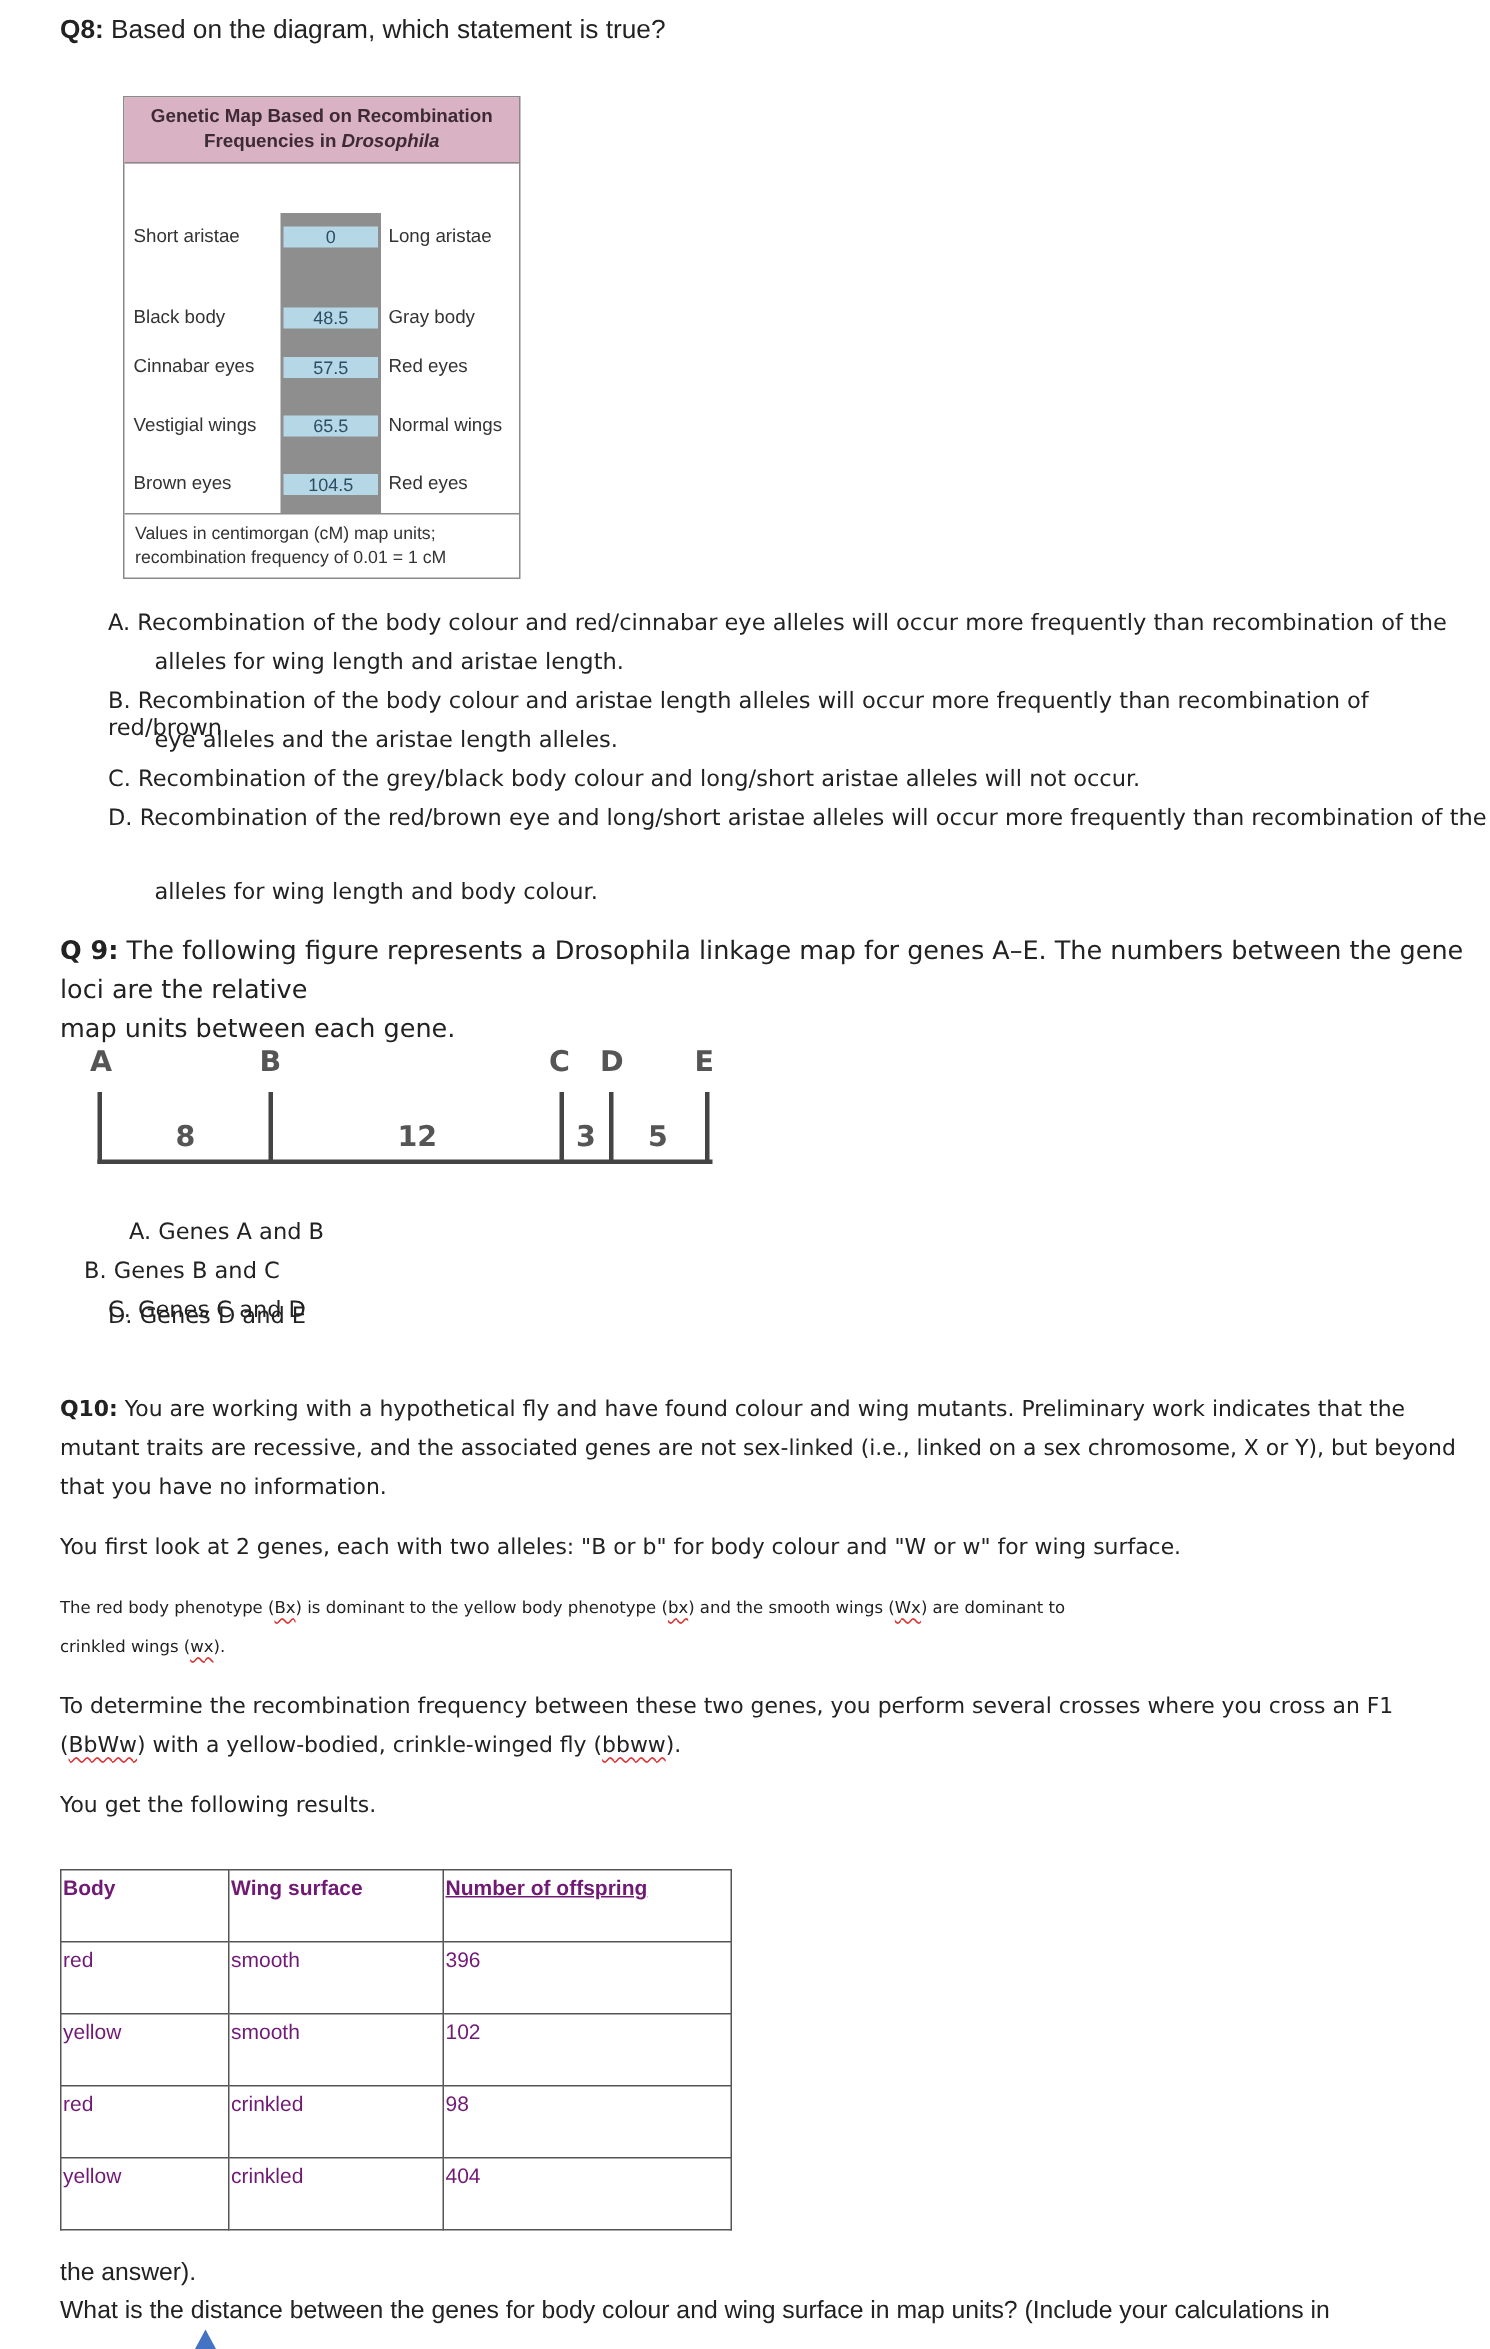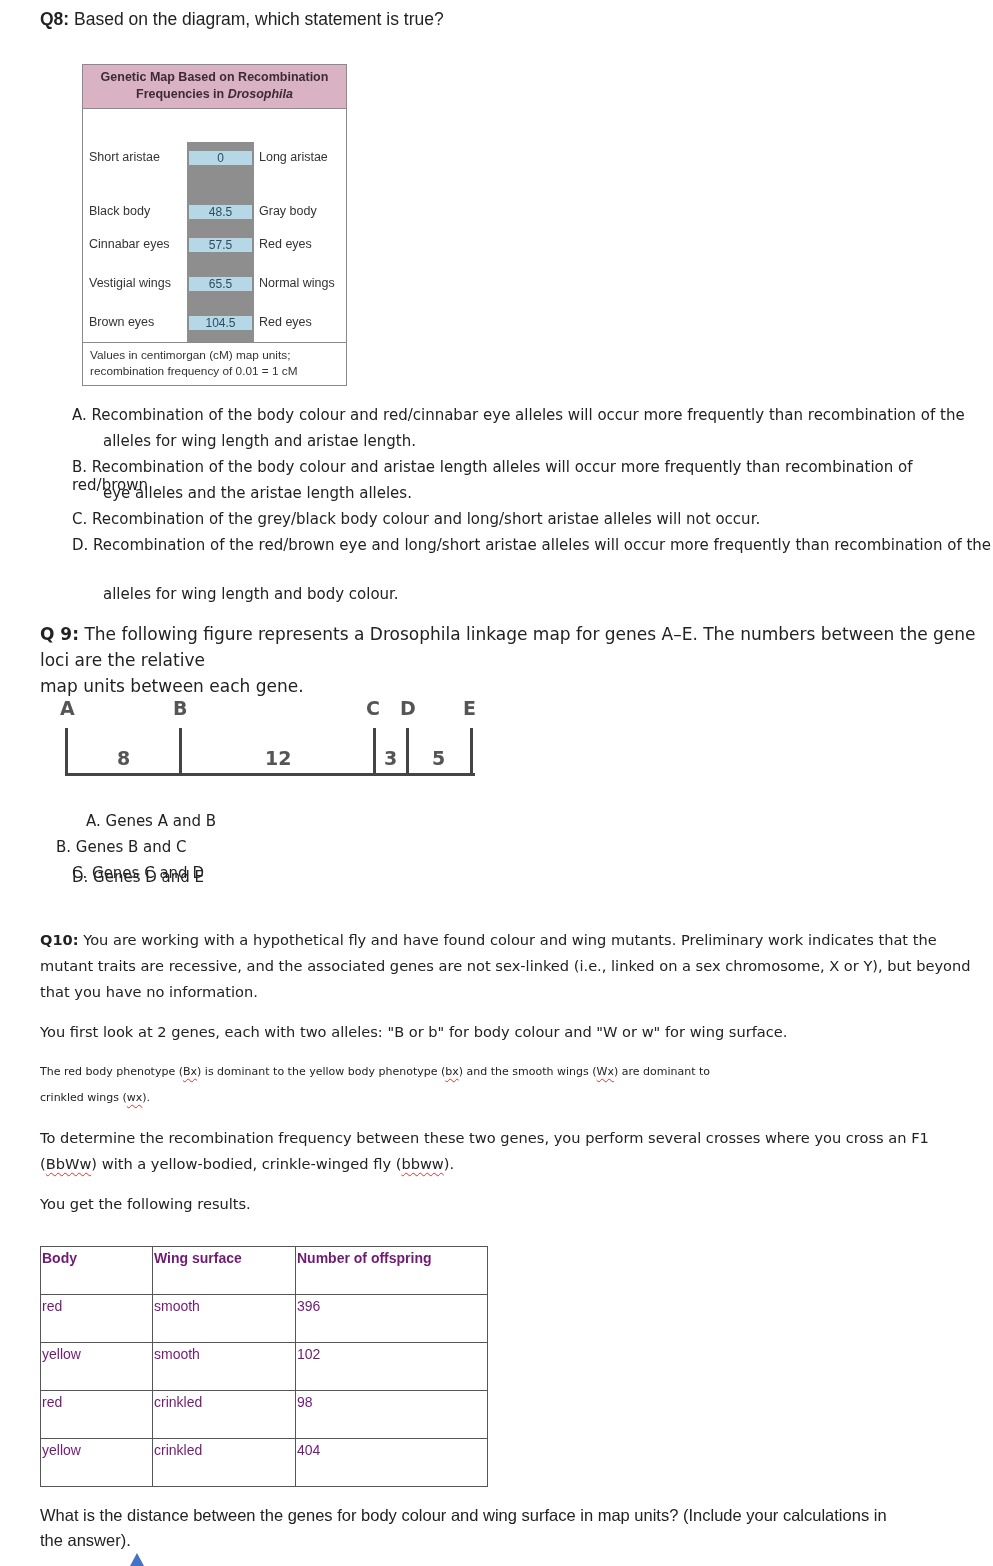--- a/index.html
+++ b/index.html
@@ -36,21 +36,21 @@
     .lmap .num { position: absolute; top: 52px; font-size: 19px; font-weight: bold; color: #555; font-family: "DejaVu Sans", sans-serif; }
     .lmap .tick { position: absolute; top: 33px; width: 3px; height: 48px; background: #444; }
     .lmap .base { position: absolute; left: 5px; top: 78px; width: 410px; height: 3px; background: #444; }
 
     
     .tbl { left: 40px; top: 1246px; border-collapse: collapse; font-size: 14px; color: #701a75; }
     .tbl td, .tbl th { border: 1.5px solid #555; vertical-align: top; text-align: left; padding: 3px 0 0 1px; height: 44px; }
     .tbl th { font-weight: bold; }
     .tbl .c1 { width: 110px; }
     .tbl .c2 { width: 141px; }
-    .tbl .c3 { width: 190px; }
+    .tbl .c3 { width: 190px; text-decoration: underline; }
 
     .final-q { left: 40px; top: 1503px; font-size: 16.5px; line-height: 25px; color: #222; width: 930px; }
     .cursor-arrow { left: 130px; top: 1553px; width: 0; height: 0; border-left: 7px solid transparent; border-right: 7px solid transparent; border-bottom: 13px solid #4472c4; }
   </style>
 </head>
 <body>
 
 <div class="abs q8-title sans">
   <b>Q8:</b><span> Based on the diagram, which statement is true?</span>
 </div>
@@ -174,17 +174,17 @@
   </tr>
   <tr>
     <td>yellow</td>
     <td>crinkled</td>
     <td>404</td>
   </tr>
 </tbody>
   </table>
 
 <div class="abs final-q sans">
+  <div>the answer).</div>
   <div>What is the distance between the genes for body colour and wing surface in map units? (Include your calculations in</div>
-  <div>the answer).</div>
 </div>
 
 <div class="abs cursor-arrow"></div>
 
 </body></html>

